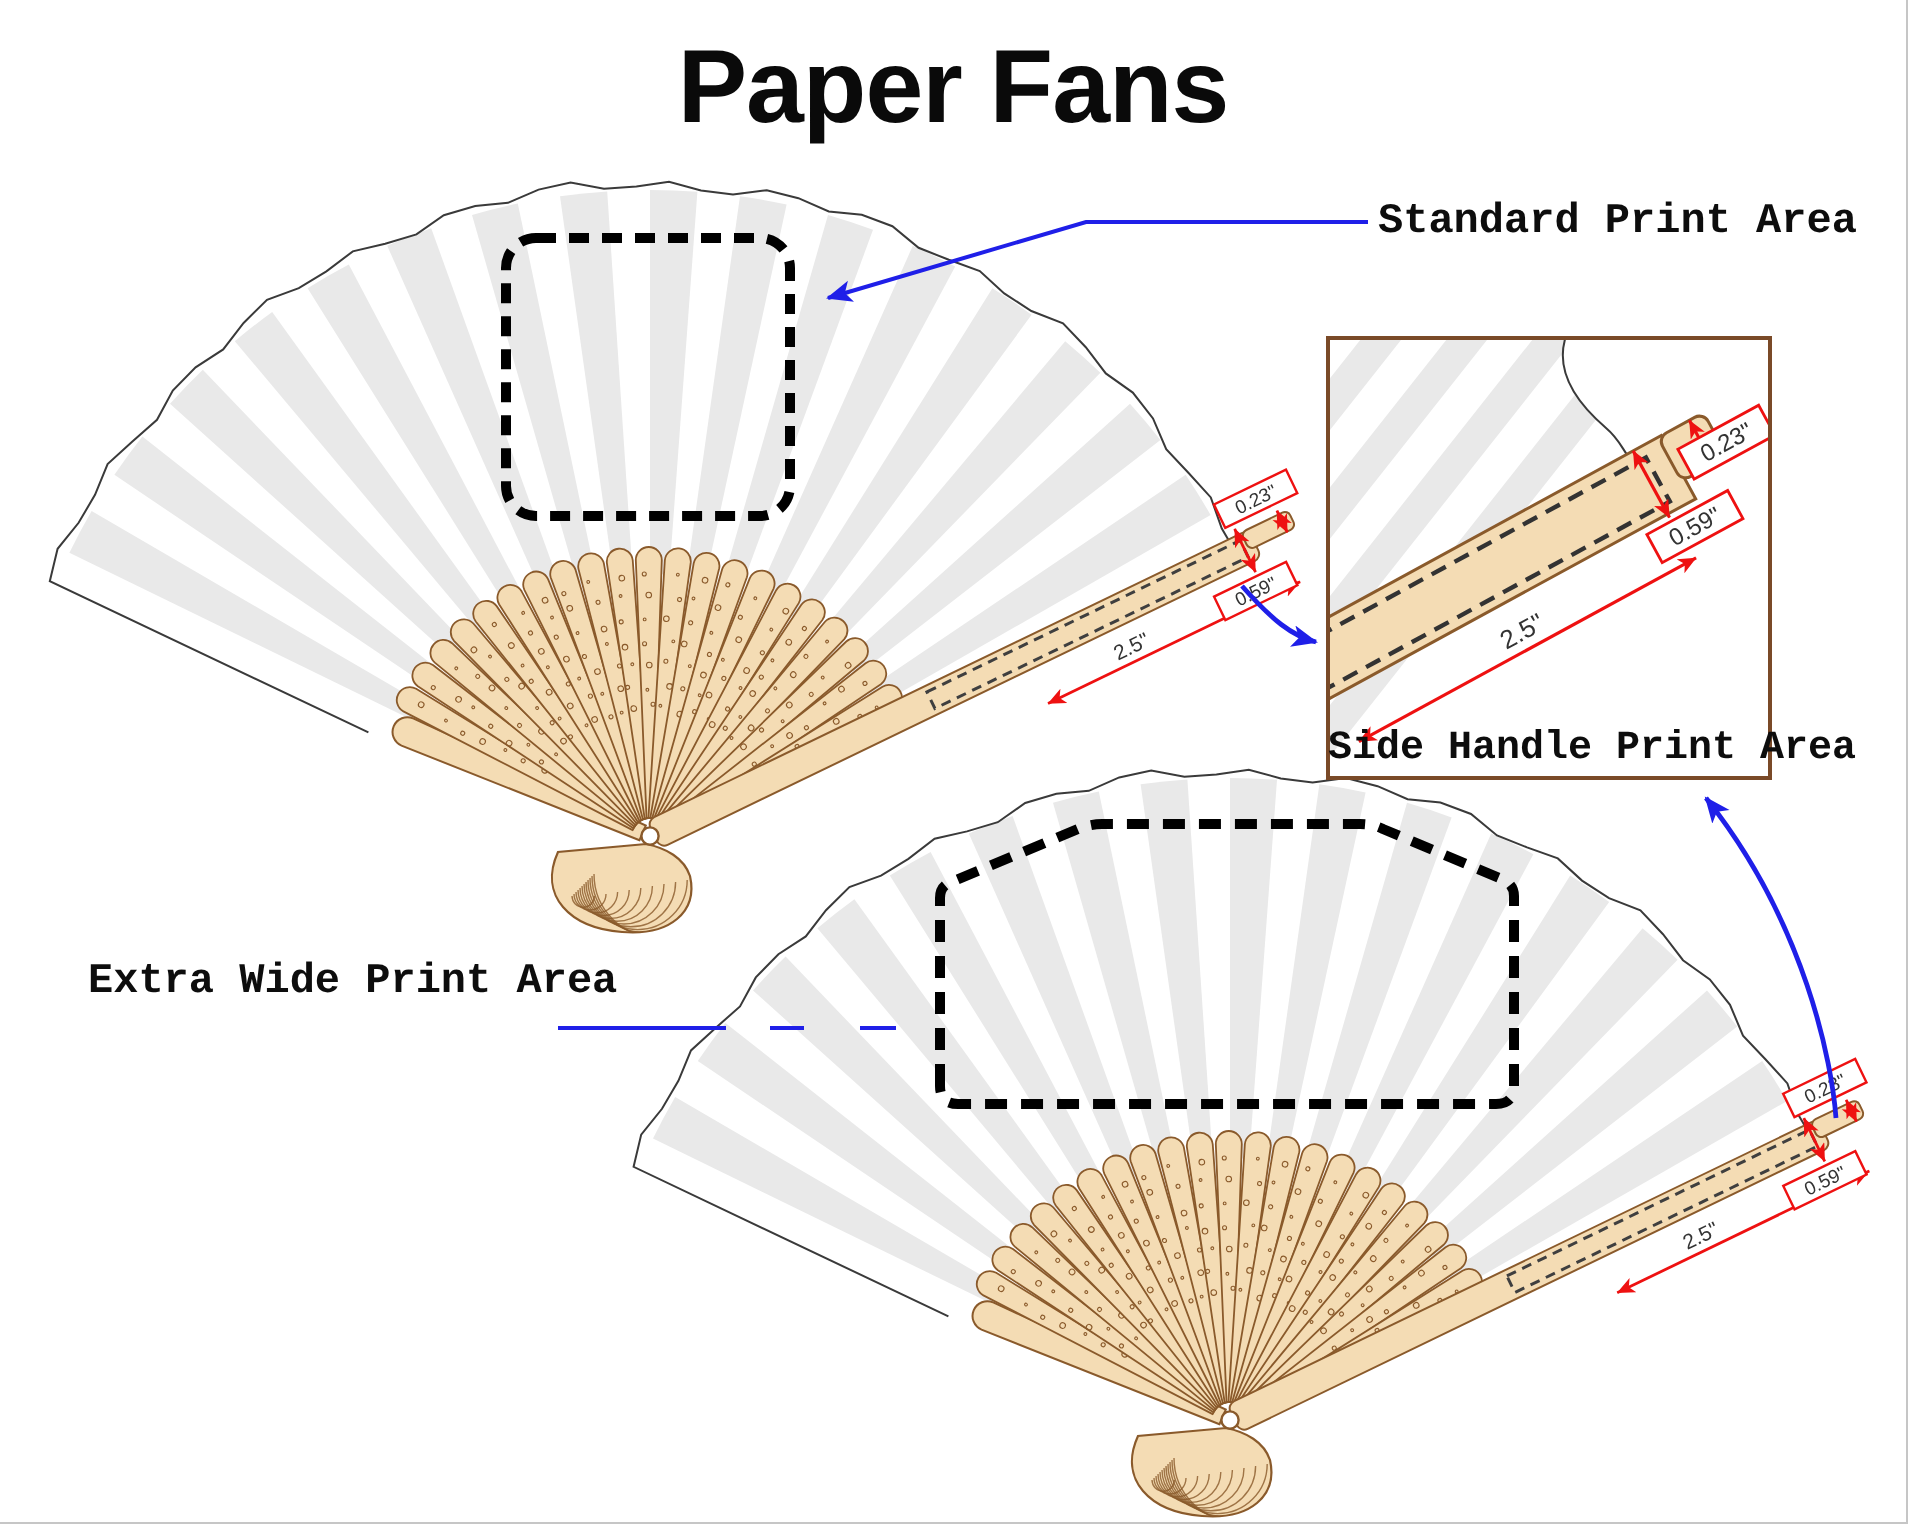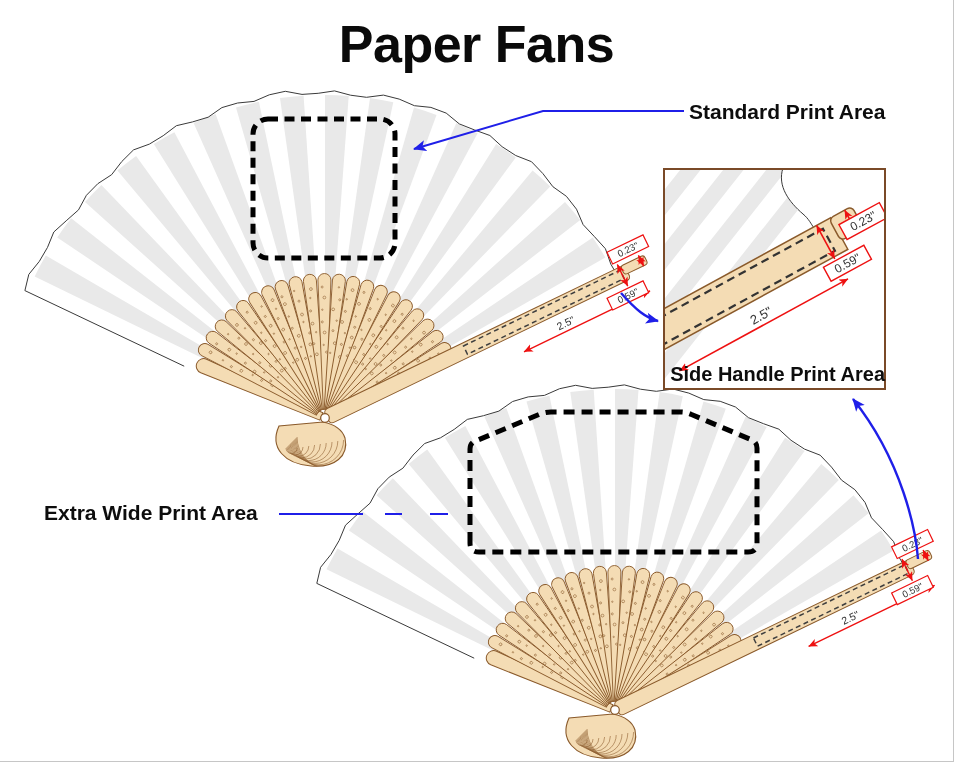--- a/index.html
+++ b/index.html
@@ -2,23 +2,23 @@
 <html><head>
 <meta charset="utf-8">
 <style>
   html,body{margin:0;padding:0;background:#fff;}
   .canvas{position:relative;width:954px;height:762px;background:#fff;overflow:hidden;
           font-family:"Liberation Sans",sans-serif;
           border-right:1px solid #c6c6c6;border-bottom:1px solid #c6c6c6;box-sizing:border-box;}
   #scene{position:absolute;left:0;top:0;width:954px;height:762px;}
   .page-title{position:absolute;top:14px;left:0;right:0;text-align:center;
               font-size:52px;font-weight:700;color:#0a0a0a;letter-spacing:-0.5px;}
-  .note{position:absolute;font-weight:700;font-size:21px;color:#0d0d0d;white-space:nowrap;}
+  .note{position:absolute;font-weight:700;font-size:21px;color:#0d0d0d;white-space:nowrap;font-family:Liberation Mono, monospace;}
   #lbl-standard{left:689px;top:100px;}
-  #lbl-extra{left:44px;top:501px;}
+  #lbl-extra{left:44px;top:480px;}
   #lbl-side{left:664px;top:363px;width:221px;text-align:right;font-size:20px;}
   svg text{font-family:"Liberation Sans",sans-serif;}
 </style>
 </head>
 <body>
 
 <div class="canvas">
   <svg id="scene" viewBox="0 0 954 762">
       <defs>
         <marker id="mb" markerWidth="14" markerHeight="12" refX="12" refY="5.5" orient="auto" markerUnits="userSpaceOnUse">

